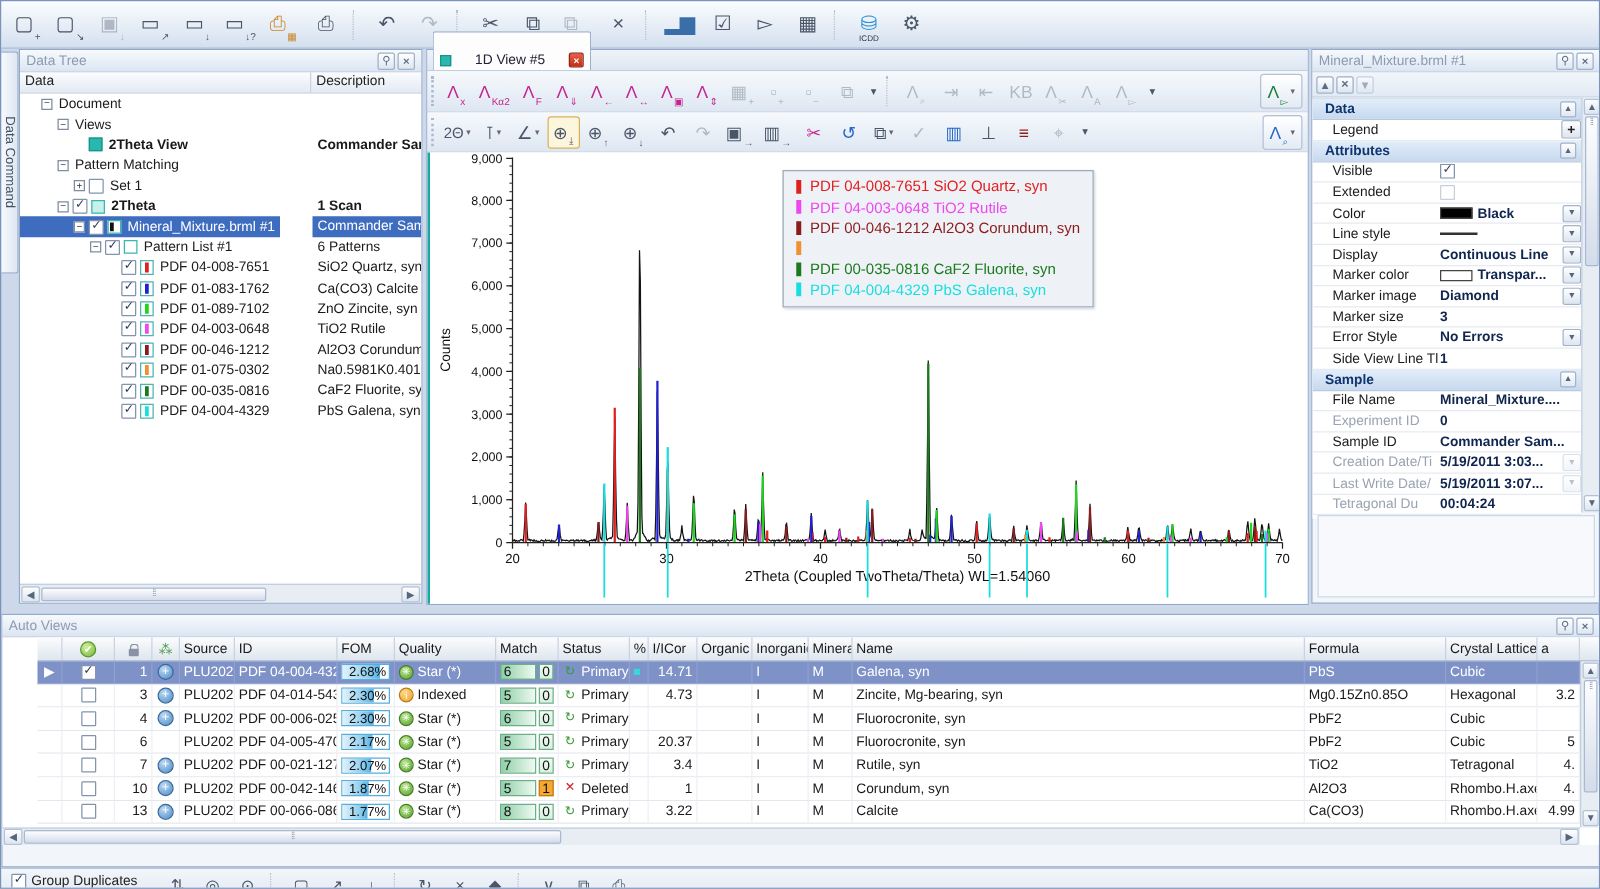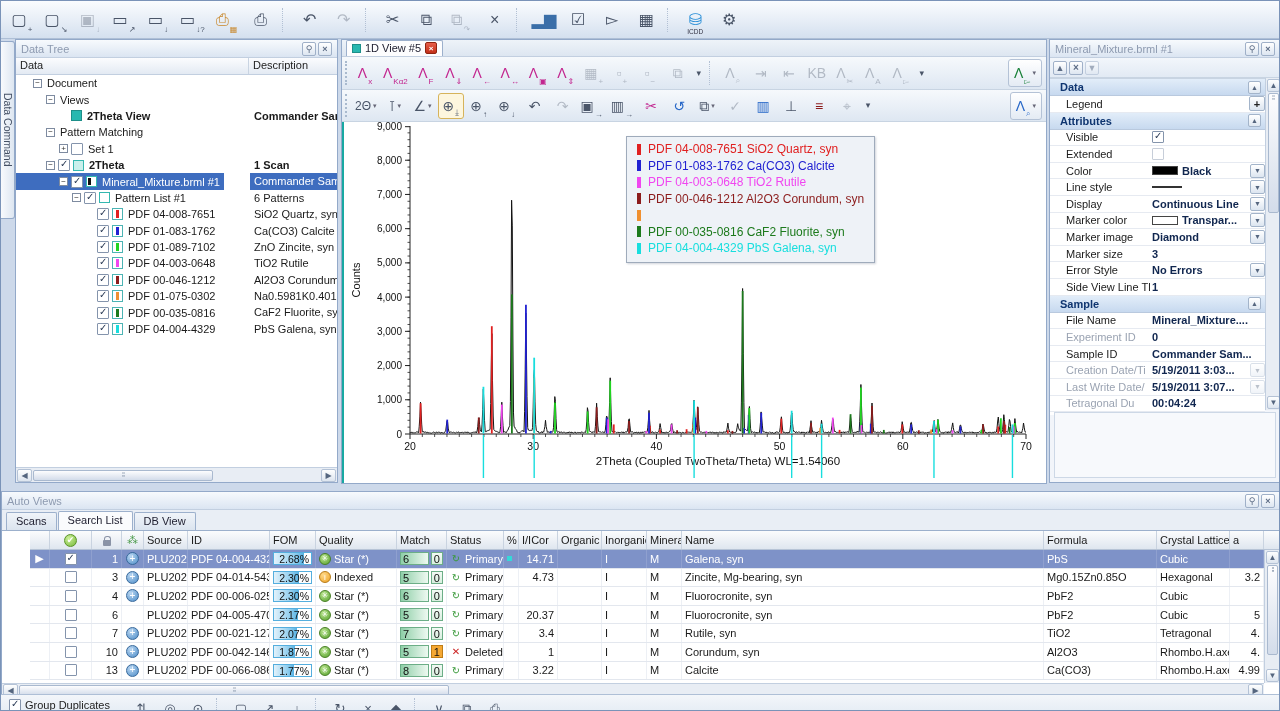--- a/index.html
+++ b/index.html
@@ -64,22 +64,22 @@
     border-top:1px solid #c2cfe0; display:flex; align-items:center; }
   .sb-arrow { width:15px; height:13px; display:flex; align-items:center; justify-content:center;
     font-size:8px; color:#55667f; background:linear-gradient(#fdfefe,#dde5ef); border:1px solid #b4c2d6; border-radius:2px; margin:0 1px; }
   .sb-thumb { height:11px; background:linear-gradient(#fdfdfe,#d3dcea); border:1px solid #a9b9cf;
     border-radius:2px; position:relative; }
   .sb-thumb::after { content:"⁞⁞"; position:absolute; left:50%; top:-1px; transform:translateX(-50%); font-size:8px; color:#8897ab; letter-spacing:-1px; }
   .vscroll { position:absolute; top:0; bottom:0; right:0; width:15px; background:#e8edf4; border-left:1px solid #c2cfe0; }
 
   
   .tabstrip { height:17px; background:linear-gradient(#eef3f9,#dde6f1); display:flex; align-items:flex-end; padding-left:4px; border-bottom:1px solid #c2cfe0; }
-  .vtab { display:flex; align-items:center; gap:4px; background:#fdfdfe; border:1px solid #9cb0cc; border-bottom:none;
-    border-radius:2px 2px 0 0; padding:1px 5px 2px; font-size:11px; color:#223;justify-content:space-between; }
+  .vtab { display:flex; align-items:center; gap:19px; background:#fdfdfe; border:1px solid #9cb0cc; border-bottom:none;
+    border-radius:2px 2px 0 0; padding:16px 5px 2px; font-size:11px; color:#223;justify-content:space-between; }
   .vtab .ticon { width:9px; height:9px; background:#28b8b0; border:1px solid #1d8f89; }
   .vtab .xbtn { width:12px; height:12px; background:linear-gradient(#e85f4a,#c22f18); border:1px solid #8f2410; border-radius:2px;
     color:#fff; font-size:8px; font-weight:bold; display:flex; align-items:center; justify-content:center; }
   .ctoolbar { display:flex; align-items:center; background:linear-gradient(#f6f9fc,#dee7f2); border-bottom:1px solid #c8d4e2; padding:2px 4px 2px 10px; gap:2px; position:relative; }
   .ctoolbar .tbtn { height:26px; min-width:26px; font-size:14px; }
   .ctoolbar .grip { position:absolute; left:3px; top:4px; bottom:4px; width:4px; border-left:2px dotted #a9bace; }
   .rbox { margin-left:auto; display:flex; align-items:center; border:1px solid #b4c2d6; border-radius:3px; background:linear-gradient(#fff,#e4ebf4); padding:0 2px; }
   .chart-client { position:relative; background:#fff; border-left:2px solid #18a8a2; overflow:hidden; }
   .legend { position:absolute; border:1px solid #9fabbb; background:rgba(237,241,246,.93); padding:4px 10px 5px; box-shadow:1px 1px 2px rgba(120,130,150,.35); }
   .leg-item { display:flex; align-items:center; gap:7px; height:16.5px; font-size:12px; white-space:nowrap; }
@@ -805,24 +805,20 @@
             <line x1="477.61119999999994" y1="311.5" x2="477.61119999999994" y2="301.73333333333335" stroke="#18dede" stroke-width="1.8"></line>
             <line x1="589.9696" y1="311.5" x2="589.9696" y2="298.99555555555554" stroke="#18dede" stroke-width="1.8"></line>
             <line x1="668.4480000000001" y1="311.5" x2="668.4480000000001" y2="302.41777777777776" stroke="#18dede" stroke-width="1.8"></line>
           </svg></div>
       <div class="legend" id="chart-legend" style="left:282px; top:14px;">
           <div class="leg-item">
             <span class="leg-bar" style="background: rgb(224, 32, 32);"></span>
             <span style="color: rgb(224, 32, 32);">PDF 04-008-7651 SiO2 Quartz, syn</span>
           </div>
           <div class="leg-item">
-            <span class="leg-bar" style="background: rgb(33, 33, 210);"></span>
-            <span style="color: rgb(33, 33, 210);">PDF 01-083-1762 Ca(CO3) Calcite</span>
-          </div>
-          <div class="leg-item">
             <span class="leg-bar" style="background: rgb(240, 70, 240);"></span>
             <span style="color: rgb(240, 70, 240);">PDF 04-003-0648 TiO2 Rutile</span>
           </div>
           <div class="leg-item">
             <span class="leg-bar" style="background: rgb(140, 28, 28);"></span>
             <span style="color: rgb(140, 28, 28);">PDF 00-046-1212 Al2O3 Corundum, syn</span>
           </div>
           <div class="leg-item">
             <span class="leg-bar" style="background: rgb(240, 144, 48);"></span>
           </div>
@@ -991,25 +987,20 @@
     <div class="props-empty"></div>
   </div>
 
   <div class="panel" style="left:0px; top:490px; width:1280px; height:203px;">
     <div class="ptitle">
       <span>Auto Views</span>
       <span class="sp"></span>
       <span class="pbtn">⚲</span>
       <span class="pbtn">×</span>
     </div>
-    <div class="av-tabs" id="av-tabs">
-        <div class="avtab">Scans</div>
-        <div class="avtab active">Search List</div>
-        <div class="avtab">DB View</div>
-      </div>
     <div class="grid-wrap" style="height:166px; padding-left:28px;">
       <div class="ghead" id="ghead">
           <div class="gc" style="width: 20px; flex: 0 0 auto;"></div>
           <div class="gc" style="width: 42px; flex: 0 0 auto;">
             <span class="hicon-check">✔</span>
           </div>
           <div class="gc" style="width: 30px; flex: 0 0 auto;">
             <span class="hicon-lock"></span>
           </div>
           <div class="gc" style="width: 22px; flex: 0 0 auto;">

